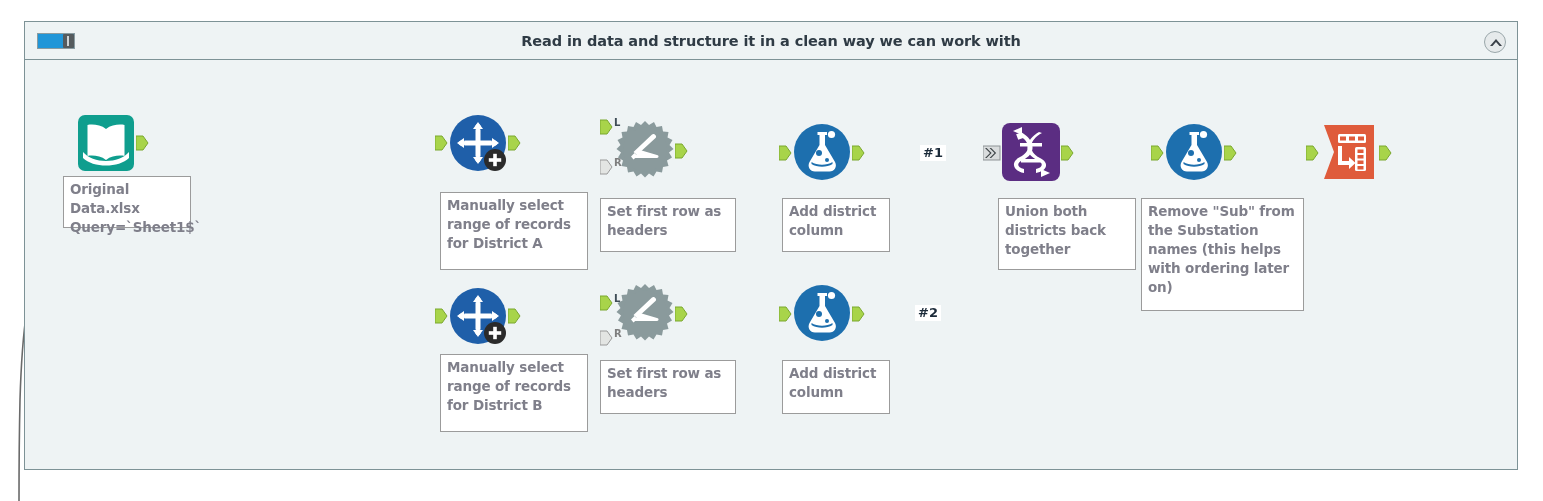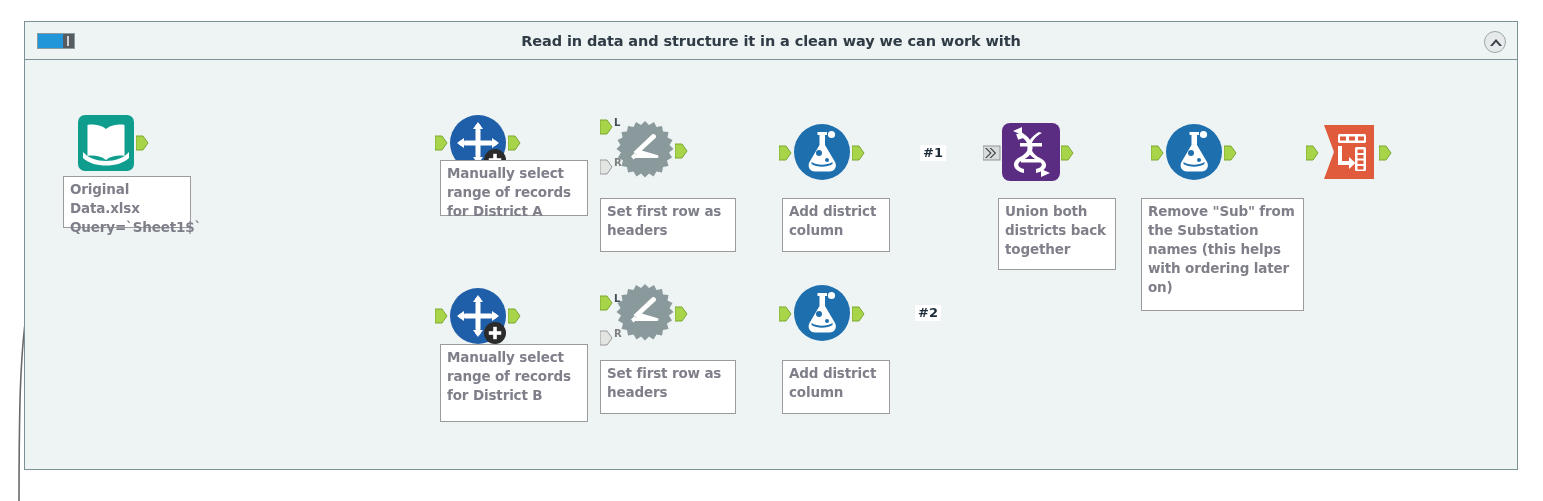--- a/index.html
+++ b/index.html
@@ -201,21 +201,21 @@
       <svg width="13" height="16" viewBox="0 0 13 16">
           <path d="M0 1 L7 1 L12 8 L7 15 L0 15 Z" fill="#a8d44a" stroke="#7ba82f" stroke-width="1"></path>
         </svg>
     </span>
     <span class="anchor" style="left:61px;top:23px;">
       <svg width="13" height="16" viewBox="0 0 13 16">
           <path d="M0 1 L7 1 L12 8 L7 15 L0 15 Z" fill="#a8d44a" stroke="#7ba82f" stroke-width="1"></path>
         </svg>
     </span>
   </div>
-  <div class="anno" style="left:440px;top:160px;width:148px;height:56px;">
+  <div class="anno" style="left:440px;top:192px;width:148px;height:78px;">
     <span>Manually select range of records for District A</span>
   </div>
 
   <div class="node" style="left:614px;top:119px;">
     <svg class="glyph" viewBox="0 0 62 62">
       <path id="cogA" fill="#8a9a9c" d="M31 2
         L35 6 L40 3 L42.5 8 L48 7 L49 12.5 L54.5 13 L53.5 18.5 L58.5 21 L55.5 26 L59.5 30 L55 33.5
         L58 38.5 L53 41.5 L54.5 47 L49 48 L48 53.5 L42.5 52.5 L39.5 57.5 L35 54.5 L31 58.5 L27 54.5
         L22.5 57.5 L19.5 52.5 L14 53.5 L13 48 L7.5 47 L9 41.5 L4 38.5 L7 33.5 L2.5 30 L6.5 26
         L3.5 21 L8.5 18.5 L7.5 13 L13 12.5 L14 7 L19.5 8 L22 3 L27 6 Z"></path>
@@ -303,21 +303,21 @@
       <svg width="13" height="16" viewBox="0 0 13 16">
           <path d="M0 1 L7 1 L12 8 L7 15 L0 15 Z" fill="#a8d44a" stroke="#7ba82f" stroke-width="1"></path>
         </svg>
     </span>
     <span class="anchor" style="left:61px;top:23px;">
       <svg width="13" height="16" viewBox="0 0 13 16">
           <path d="M0 1 L7 1 L12 8 L7 15 L0 15 Z" fill="#a8d44a" stroke="#7ba82f" stroke-width="1"></path>
         </svg>
     </span>
   </div>
-  <div class="anno" style="left:440px;top:344px;width:148px;height:78px;">
+  <div class="anno" style="left:440px;top:354px;width:148px;height:78px;">
     <span>Manually select range of records for District B</span>
   </div>
 
   <div class="node" style="left:614px;top:282px;">
     <svg class="glyph" viewBox="0 0 62 62">
       <path fill="#8a9a9c" d="M31 2
         L35 6 L40 3 L42.5 8 L48 7 L49 12.5 L54.5 13 L53.5 18.5 L58.5 21 L55.5 26 L59.5 30 L55 33.5
         L58 38.5 L53 41.5 L54.5 47 L49 48 L48 53.5 L42.5 52.5 L39.5 57.5 L35 54.5 L31 58.5 L27 54.5
         L22.5 57.5 L19.5 52.5 L14 53.5 L13 48 L7.5 47 L9 41.5 L4 38.5 L7 33.5 L2.5 30 L6.5 26
         L3.5 21 L8.5 18.5 L7.5 13 L13 12.5 L14 7 L19.5 8 L22 3 L27 6 Z"></path>
@@ -403,21 +403,21 @@
           <path d="M6.5 3 L11.5 8 L6.5 13 L8.1 13 L13.1 8 L8.1 3 Z"></path>
         </g>
       </svg>
     </span>
     <span class="anchor" style="left:61px;top:24px;">
       <svg width="13" height="16" viewBox="0 0 13 16">
           <path d="M0 1 L7 1 L12 8 L7 15 L0 15 Z" fill="#a8d44a" stroke="#7ba82f" stroke-width="1"></path>
         </svg>
     </span>
   </div>
-  <div class="anno" style="left:998px;top:198px;width:118px;height:72px;">
+  <div class="anno" style="left:998px;top:198px;width:138px;height:72px;">
     <span>Union both districts back together</span>
   </div>
 
   <div class="node" style="left:1163px;top:121px;">
     <svg class="glyph" viewBox="0 0 62 62">
       <circle cx="31" cy="31" r="28" fill="#1d6fae"></circle>
       <g fill="#ffffff">
         <path d="M26.5 11 L36 11 L36 14 L34 14 L34 24 L44 41 C 46.5 45.5 43.5 50.5 38.5 50.5
                  L24 50.5 C 19 50.5 16 45.5 18.5 41 L28.5 24 L28.5 14 L26.5 14 Z"></path>
         <circle cx="40.5" cy="13.5" r="3.6"></circle>

